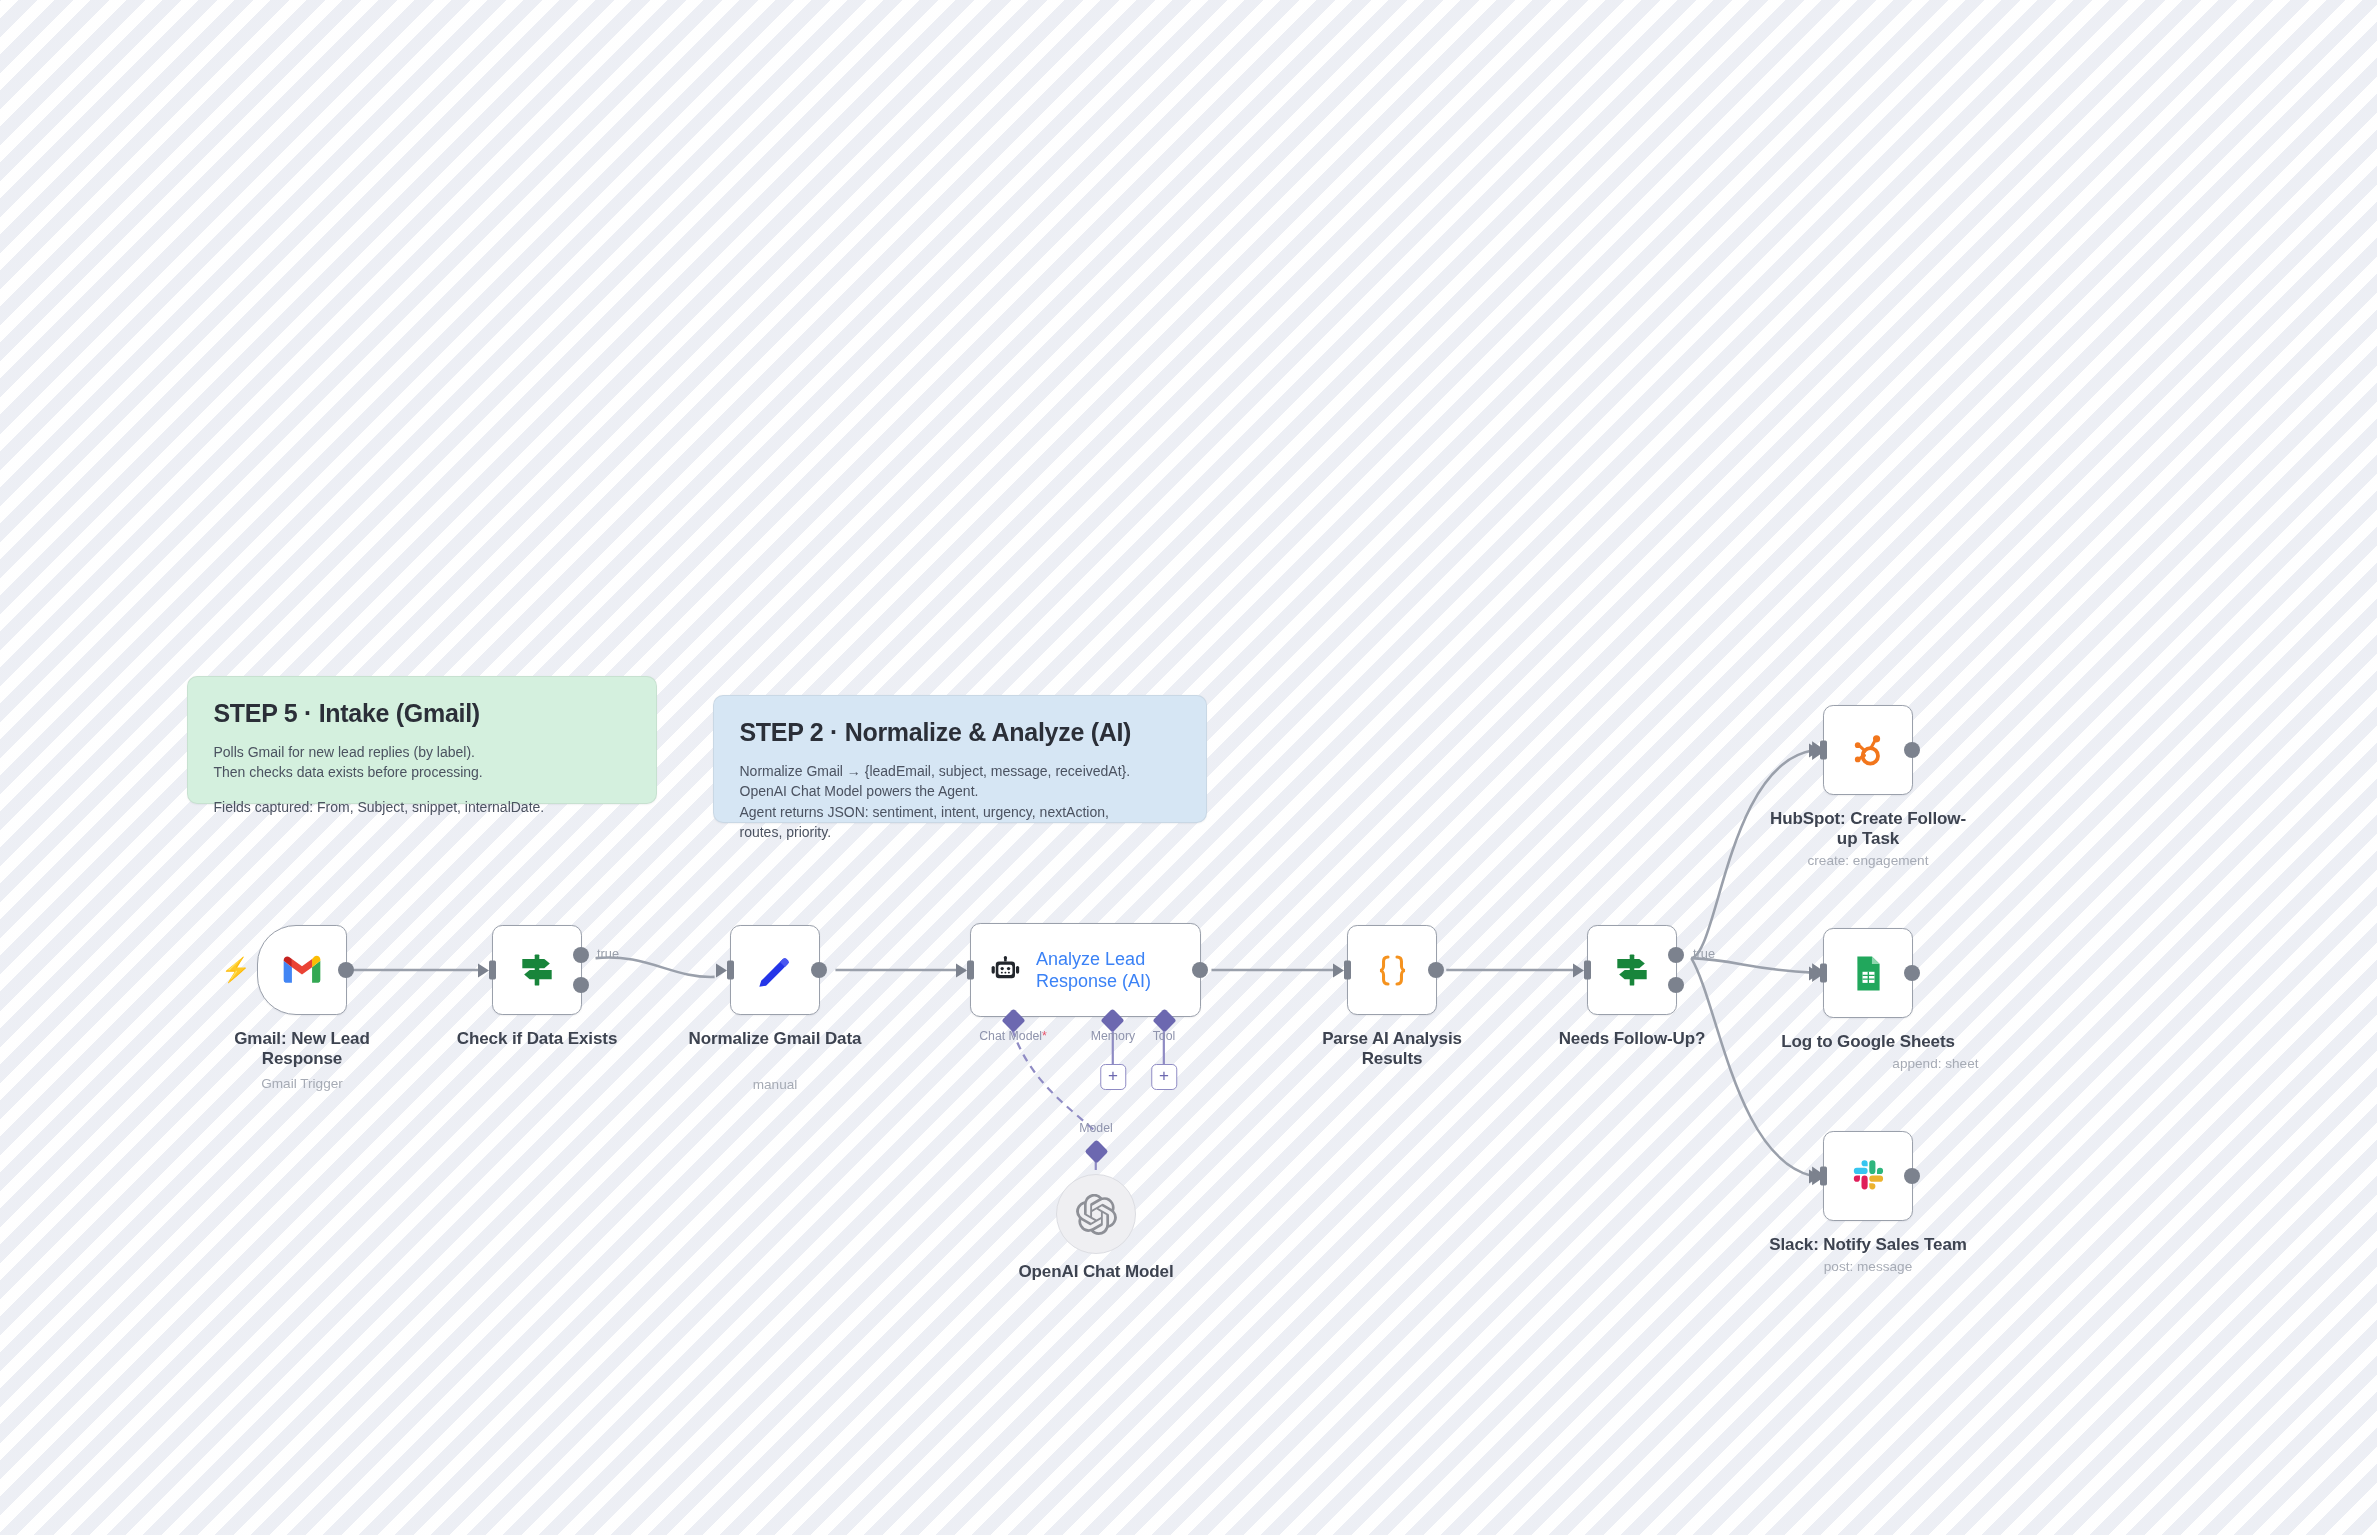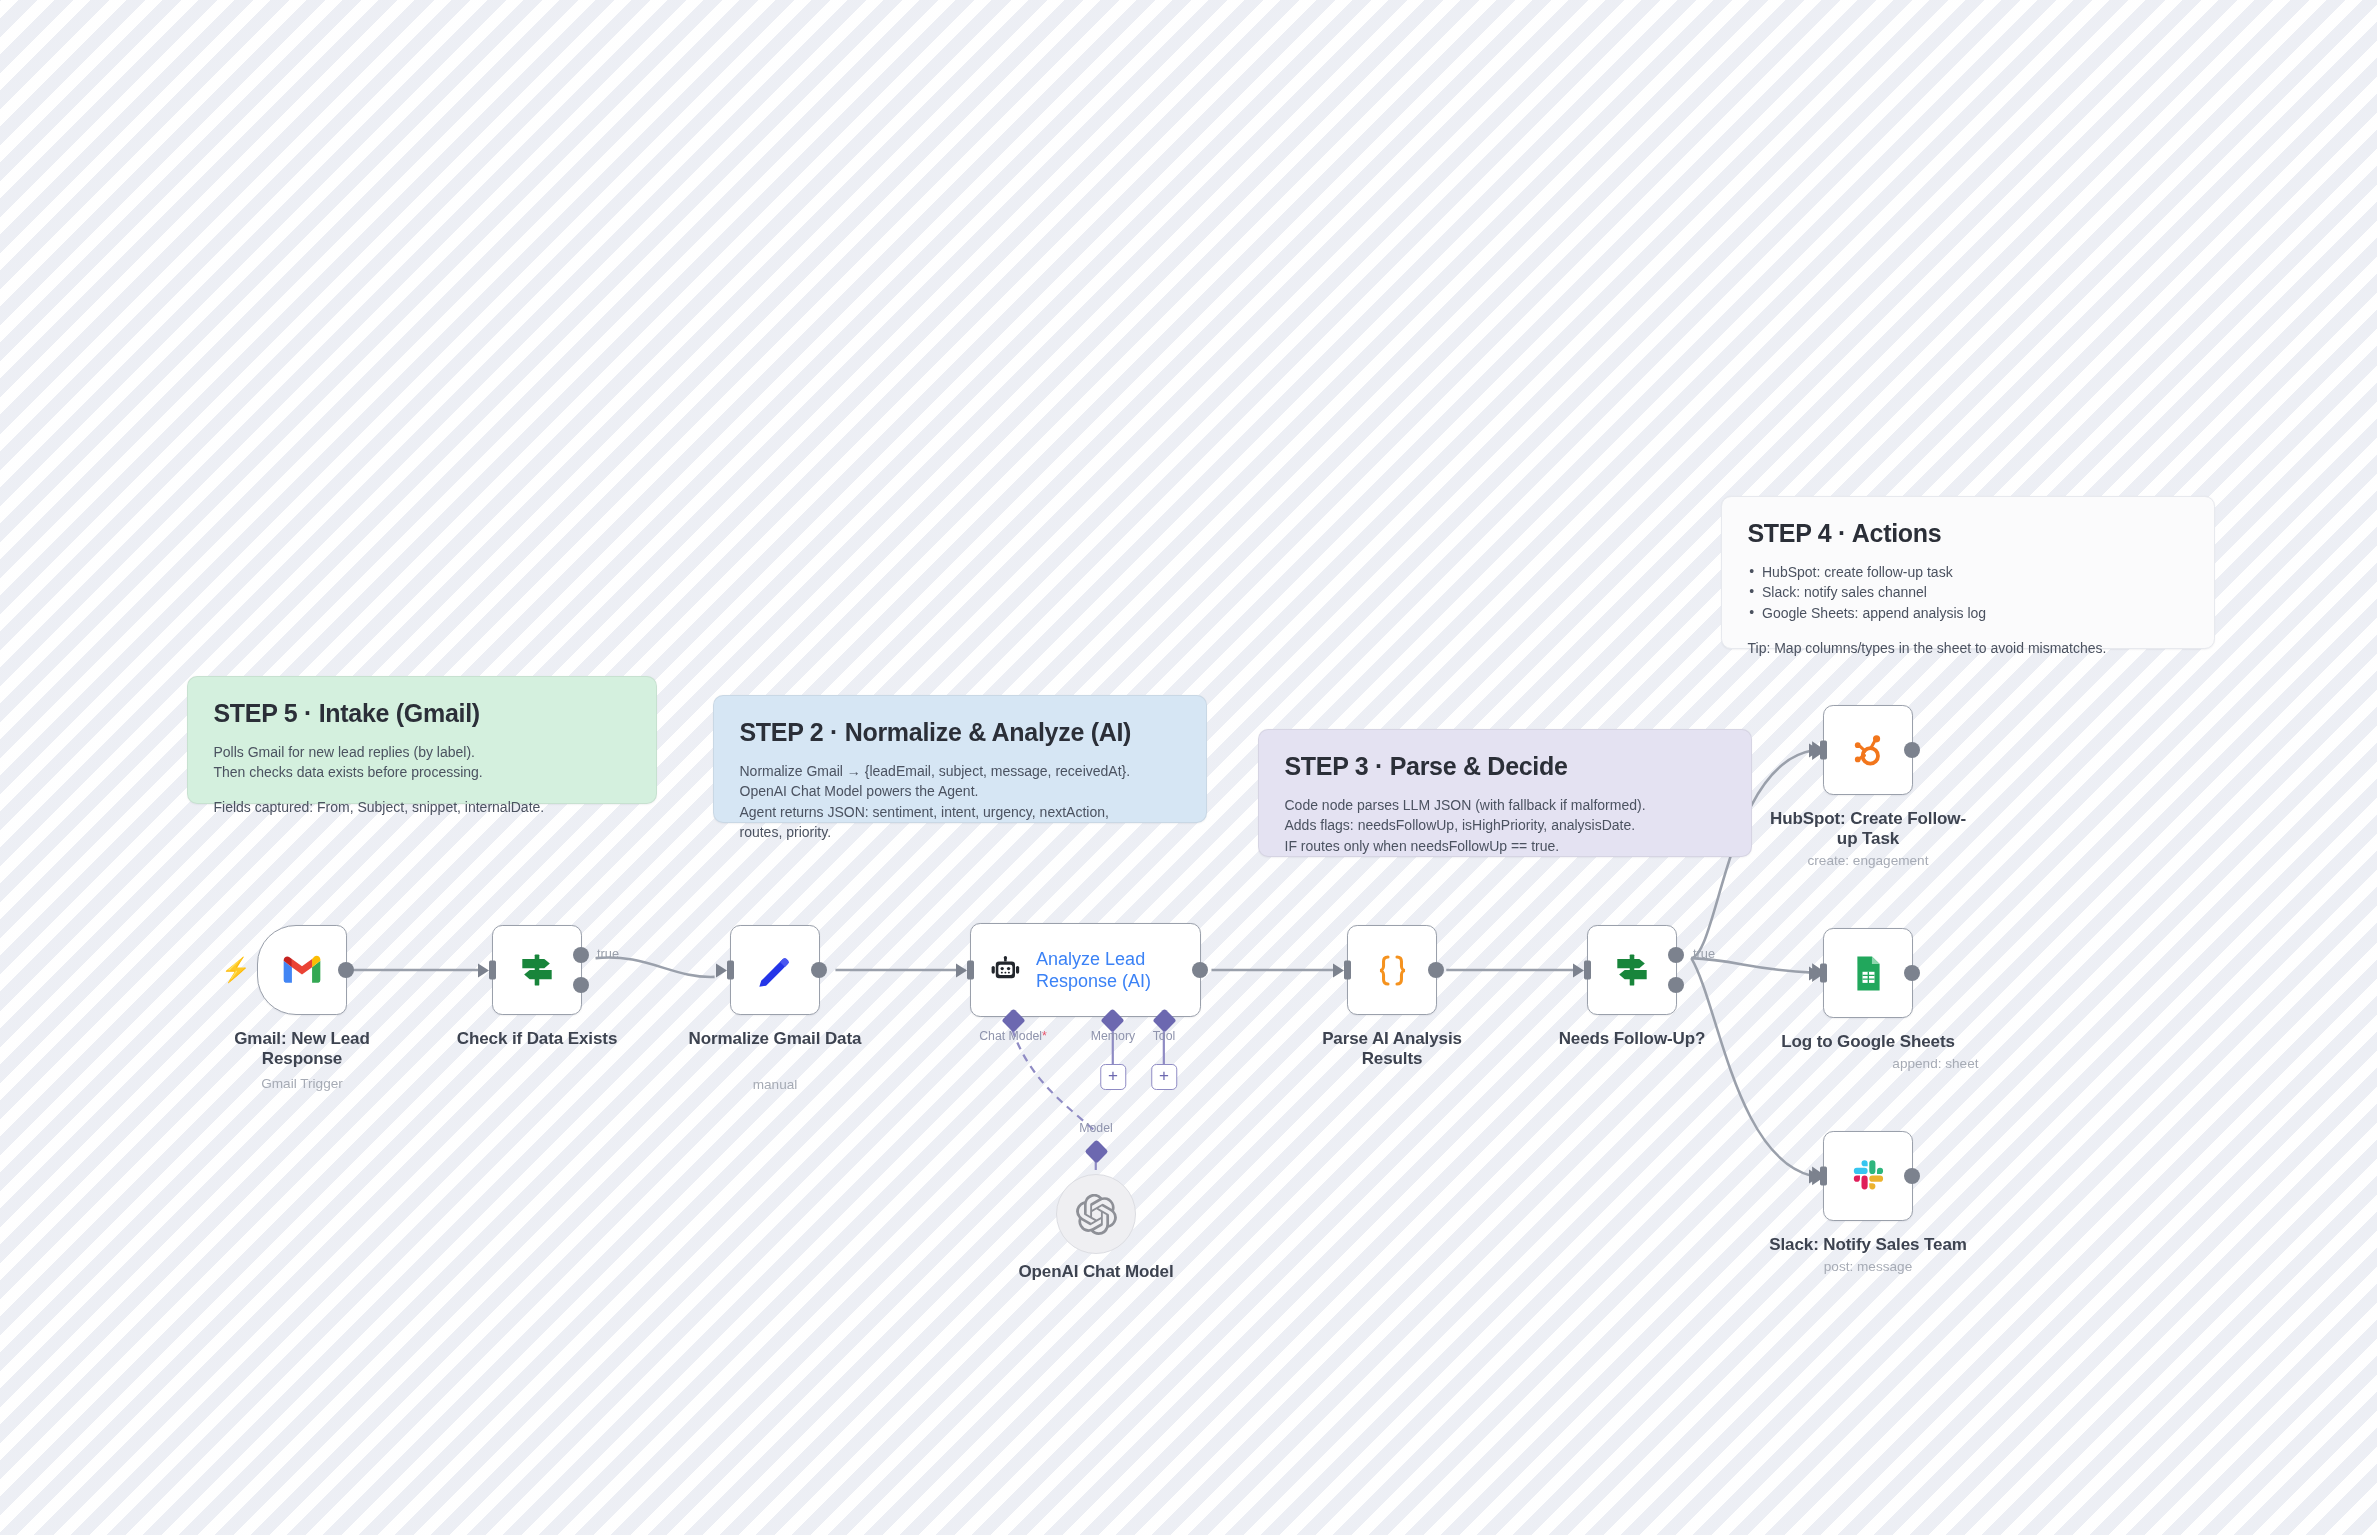--- a/index.html
+++ b/index.html
@@ -275,37 +275,21 @@
   </div>
 
   <div class="sticky sticky-blue" style="left:713px; top:695px; width:494px; height:128px;">
     <h2>STEP 2 · Normalize &amp; Analyze (AI)</h2>
     <p>Normalize Gmail → {leadEmail, subject, message, receivedAt}.</p>
     <p>OpenAI Chat Model powers the Agent.</p>
     <p>Agent returns JSON: sentiment, intent, urgency, nextAction,</p>
     <p>routes, priority.</p>
   </div>
 
-  <div class="sticky sticky-purple" style="left:1258px; top:729px; width:494px; height:128px;">
-    <h2>STEP 3 · Parse &amp; Decide</h2>
-    <p>Code node parses LLM JSON (with fallback if malformed).</p>
-    <p>Adds flags: needsFollowUp, isHighPriority, analysisDate.</p>
-    <p>IF routes only when needsFollowUp == true.</p>
-  </div>
-
-  <div class="sticky sticky-white" style="left:1721px; top:496px; width:494px; height:153px;">
-    <h2>STEP 4 · Actions</h2>
-    <ul>
-      <li>HubSpot: create follow-up task</li>
-      <li>Slack: notify sales channel</li>
-      <li>Google Sheets: append analysis log</li>
-    </ul>
-    <div class="spacer"></div>
-    <p>Tip: Map columns/types in the sheet to avoid mismatches.</p>
-  </div>
+
 
   <div class="node node-trigger" style="left:257px; top:925px;">
     <div class="node-box">
       <span class="bolt-icon">⚡</span>
       <svg class="icon" width="44" height="44" viewBox="0 0 48 48">
         <path fill="#4285f4" d="M4 14v22h7V20l13 9 13-9v16h7V14l-6-4-14 10L10 10z" opacity="0"></path>
         <path fill="#4285f4" d="M6 38h7V21L4 14v21a3 3 0 0 0 2 3z"></path>
         <path fill="#34a853" d="M35 38h7a3 3 0 0 0 2-3V14l-9 7z"></path>
         <path fill="#fbbc04" d="M35 12v9l9-7v-1.5c0-3.3-3.8-5.2-6.4-3.2z"></path>
         <path fill="#ea4335" d="M13 21v-9l11 8 11-8v9l-11 8z"></path>

